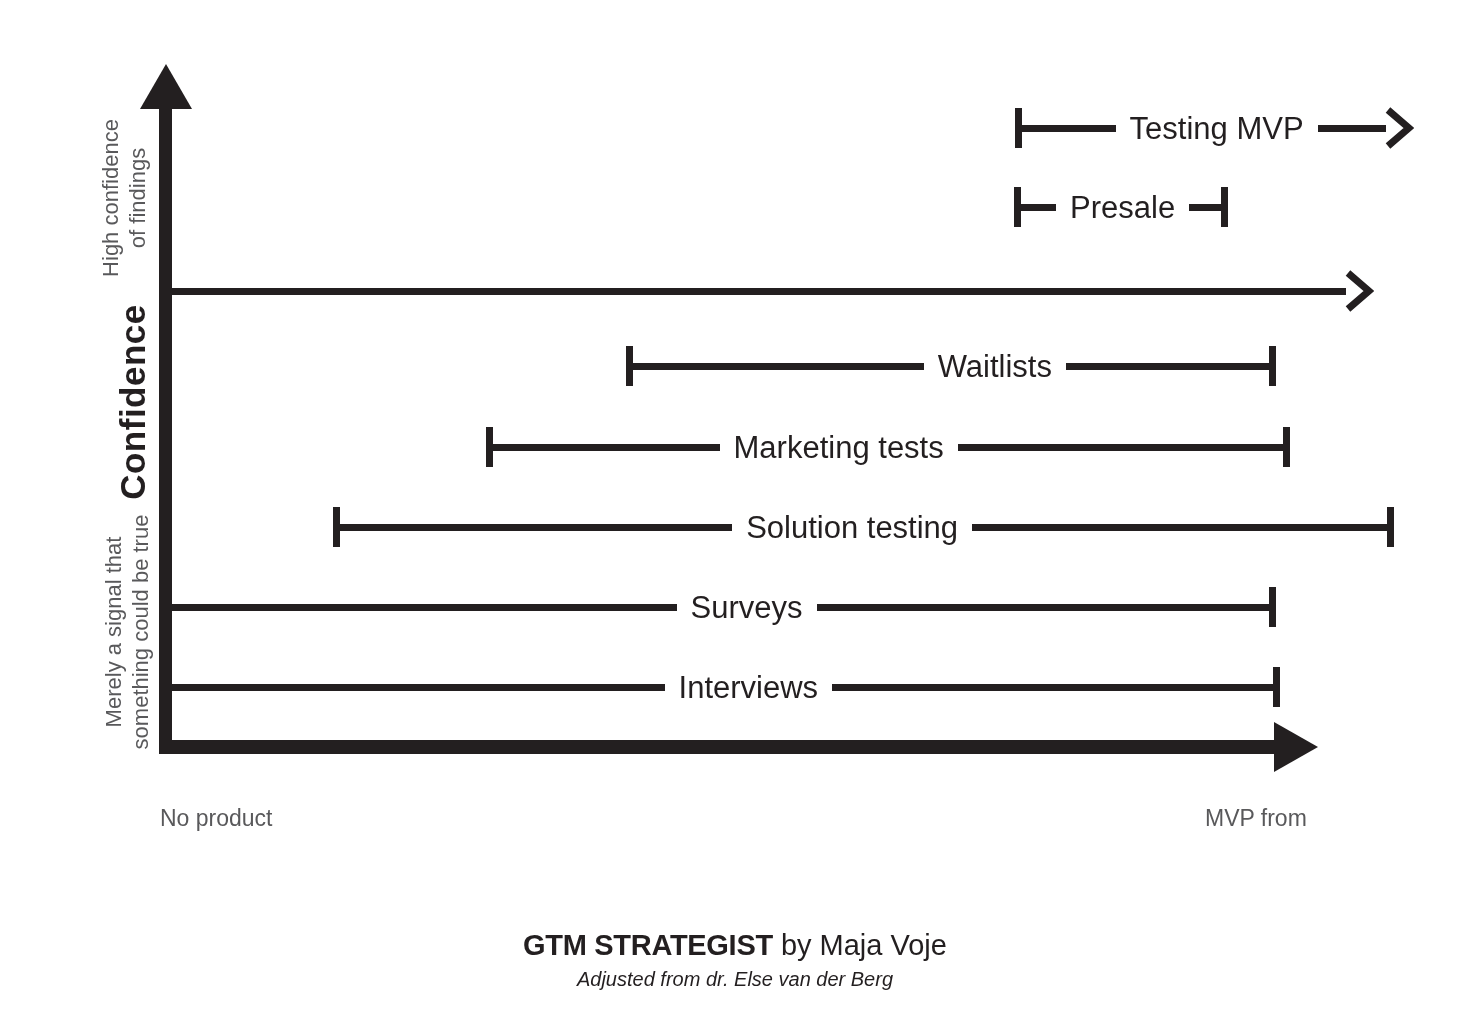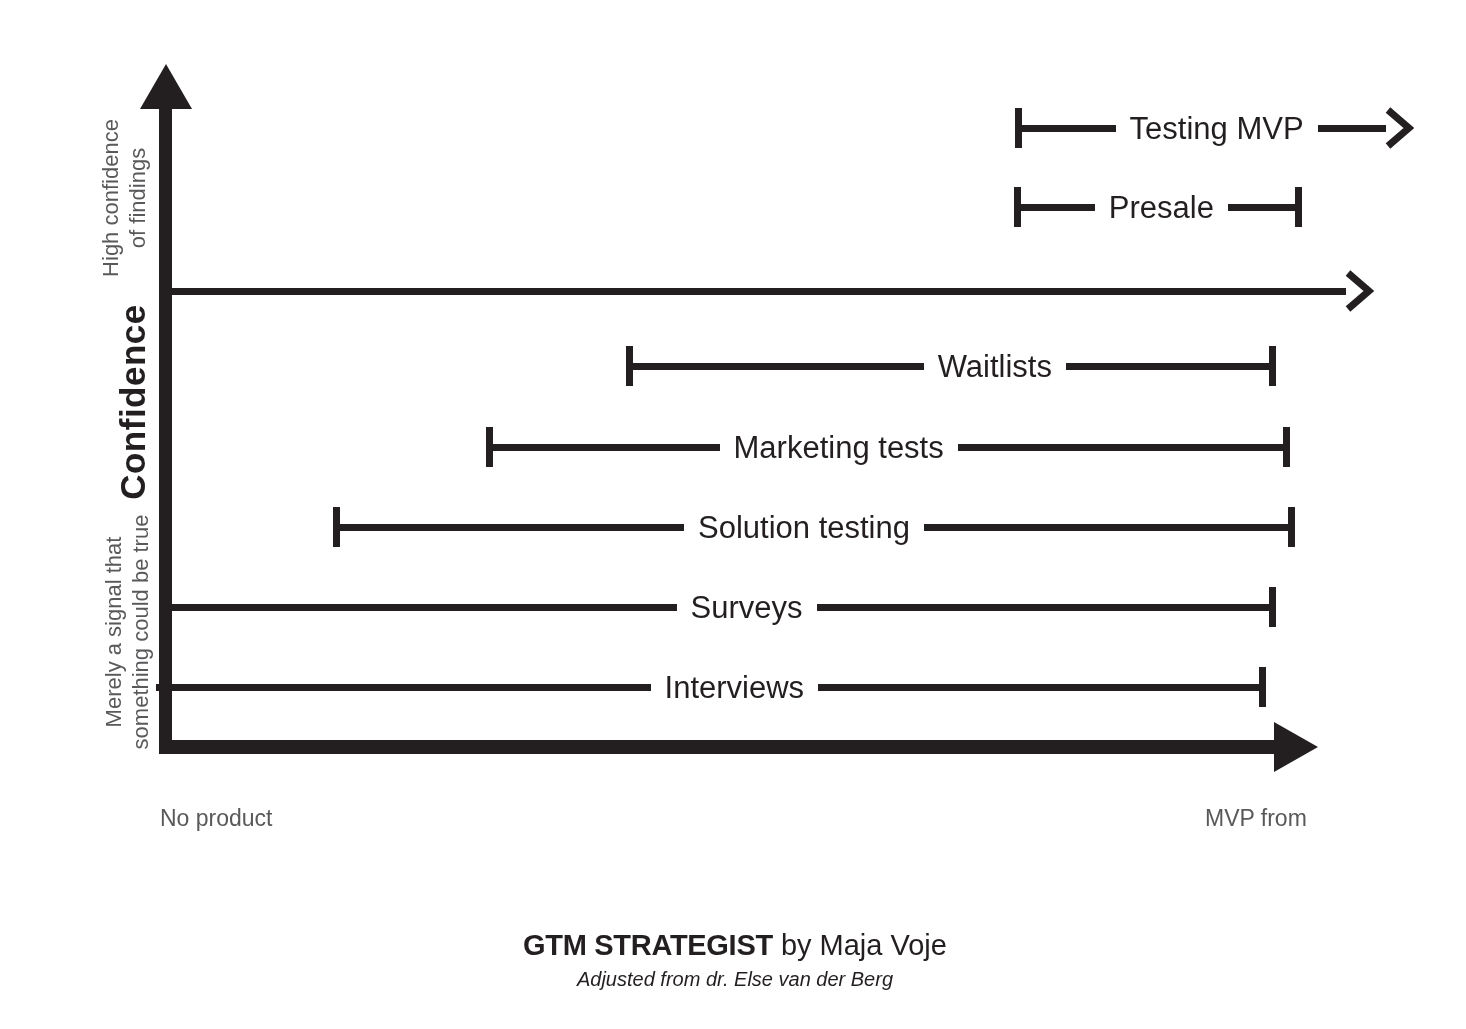--- a/index.html
+++ b/index.html
@@ -75,21 +75,21 @@
   <div class="row" style="left:975px;top:128px;width:399px;padding-left:40px;">
     <span class="cap"></span>
     <span class="seg" style="flex-grow:82"></span>
     <span class="label">Testing MVP</span>
     <span class="seg" style="flex-grow:60"></span>
     <svg class="chev" width="30" height="46" viewBox="0 0 30 46">
       <path d="M4 5 L25 23 L4 41" fill="none" stroke="#231f20" stroke-width="7"></path>
     </svg>
   </div>
 
-  <div class="row" style="left:1014px;top:207px;width:288px;">
+  <div class="row" style="left:1014px;top:207px;width:214px;">
     <span class="cap"></span>
     <span class="seg" style="flex-grow:55"></span>
     <span class="label">Presale</span>
     <span class="seg" style="flex-grow:50"></span>
     <span class="cap"></span>
   </div>
 
   <div class="row" style="left:166px;top:291px;width:1208px;">
     <span class="seg" style="flex-grow:408"></span>
     <span class="seg" style="flex-grow:340"></span>
@@ -107,36 +107,36 @@
   </div>
 
   <div class="row" style="left:486px;top:447px;width:804px;">
     <span class="cap"></span>
     <span class="seg" style="flex-grow:202"></span>
     <span class="label">Marketing tests</span>
     <span class="seg" style="flex-grow:290"></span>
     <span class="cap"></span>
   </div>
 
-  <div class="row" style="left:333px;top:527px;width:962px;">
+  <div class="row" style="left:333px;top:527px;width:1061px;">
     <span class="cap"></span>
     <span class="seg" style="flex-grow:310"></span>
     <span class="label">Solution testing</span>
     <span class="seg" style="flex-grow:328"></span>
     <span class="cap"></span>
   </div>
 
   <div class="row" style="left:166px;top:607px;width:1110px;justify-content:flex-end;">
     <span class="seg" style="flex-grow:509"></span>
     <span class="label">Surveys</span>
     <span class="seg" style="flex-grow:451"></span>
     <span class="cap"></span>
   </div>
 
-  <div class="row" style="left:156px;top:687px;width:1110px;">
+  <div class="row" style="left:170px;top:687px;width:1110px;">
     <span class="seg" style="flex-grow:489"></span>
     <span class="label">Interviews</span>
     <span class="seg" style="flex-grow:436"></span>
     <span class="cap"></span>
   </div>
 
   <div class="axis-note" style="left:160px;top:805px;">No product</div>
   <div class="axis-note" style="left:1205px;top:805px;">MVP from</div>
 
   <div class="footer footer-line1">

